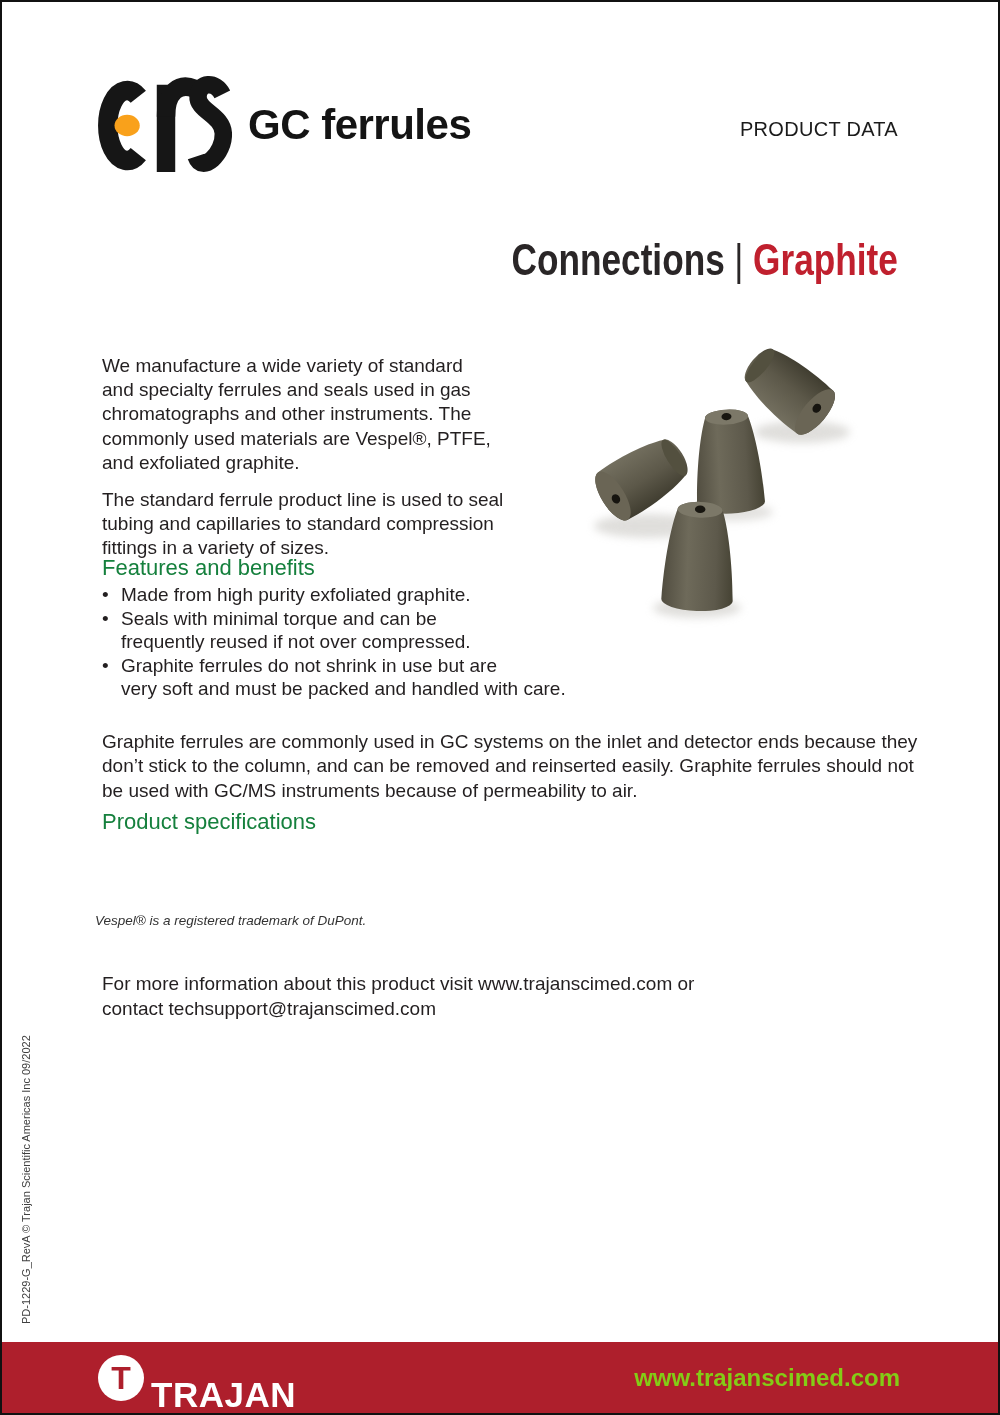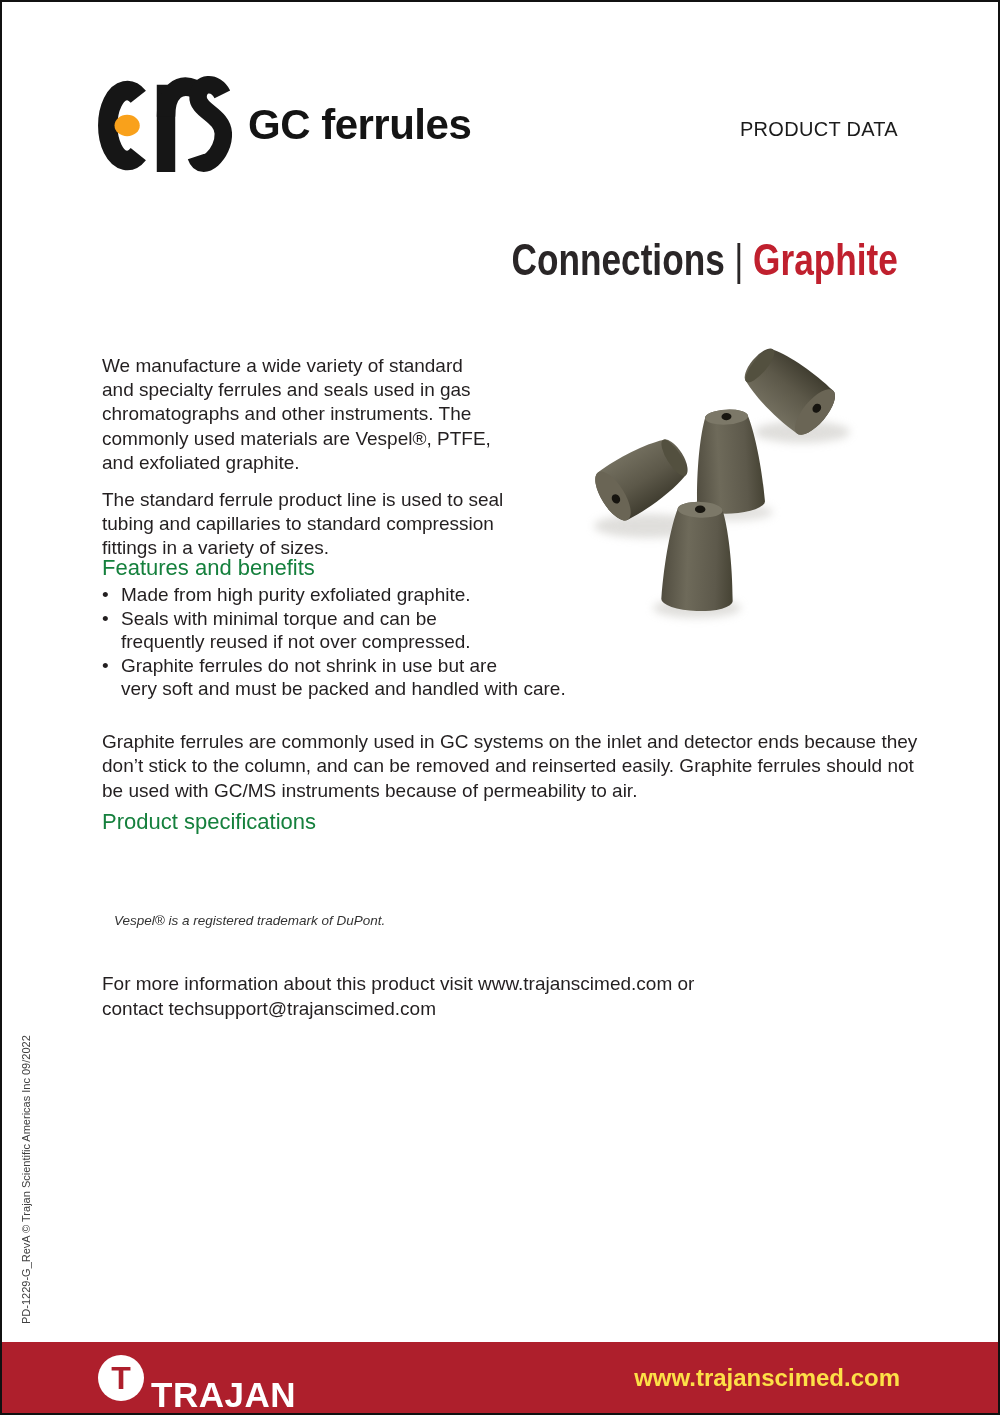--- a/index.html
+++ b/index.html
@@ -31,35 +31,35 @@
   .intro p{margin:0 0 13px 0;font-size:19px;line-height:24.2px;}
   h2{position:absolute;margin:0;font-size:22px;font-weight:400;color:#15803d;}
   .h-features{left:100px;top:553px;}
   .features{position:absolute;left:100px;top:581px;width:480px;margin:0;padding:0;list-style:none;}
   .features li{display:flex;font-size:19px;line-height:23.6px;}
   .features .blt{flex:0 0 19px;}
   .h-apps{left:100px;top:701px;}
   .apps{position:absolute;left:100px;top:728px;width:832px;margin:0;font-size:19px;line-height:24.4px;}
   .h-specs{left:100px;top:807px;}
   .specs{position:absolute;left:100px;top:834px;width:832px;margin:0;font-size:19px;line-height:24.4px;}
-  .footnote{position:absolute;left:112px;top:911px;margin:0;font-size:13.5px;font-style:italic;color:#333;}
+  .footnote{position:absolute;left:93px;top:911px;margin:0;font-size:13.5px;font-style:italic;color:#333;}
   .contact{position:absolute;left:100px;top:969px;width:660px;margin:0;font-size:19px;line-height:25.4px;}
 
   
   .doc-code{position:absolute;left:18px;top:1322px;transform:rotate(-90deg);transform-origin:0 0;
     font-size:11px;color:#404040;white-space:nowrap;}
 
   
   .footer{position:absolute;left:0;right:0;bottom:0;height:71px;background:#AE1F2C;
     display:flex;align-items:center;justify-content:space-between;padding:0 98px 0 96px;box-sizing:border-box;}
   .trajan-logo{display:flex;align-items:center;gap:7px;}
   .t-circle{width:46px;height:46px;border-radius:50%;background:#fff;color:#AE1F2C;
     display:flex;align-items:center;justify-content:center;font-size:32px;font-weight:800;line-height:1;}
   .t-word{color:#fff;font-size:35px;font-weight:700;letter-spacing:0.5px;margin-top:35px;}
-  .footer-url{color:#fde047;font-size:24px;font-weight:700;}
+  .footer-url{color:#84cc16;font-size:24px;font-weight:700;}
 </style>
 </head>
 <body>
 
 <div class="page">
 
   <div class="crs-logo">
     <svg width="136" height="103" viewBox="0 0 140 106">
       <path d="M 41.5 25.5 A 20 36 0 1 0 41.5 84.5" stroke="#161616" stroke-width="20" fill="none"></path>
       <ellipse cx="30" cy="55" rx="13" ry="11" fill="#F9A11B"></ellipse>

